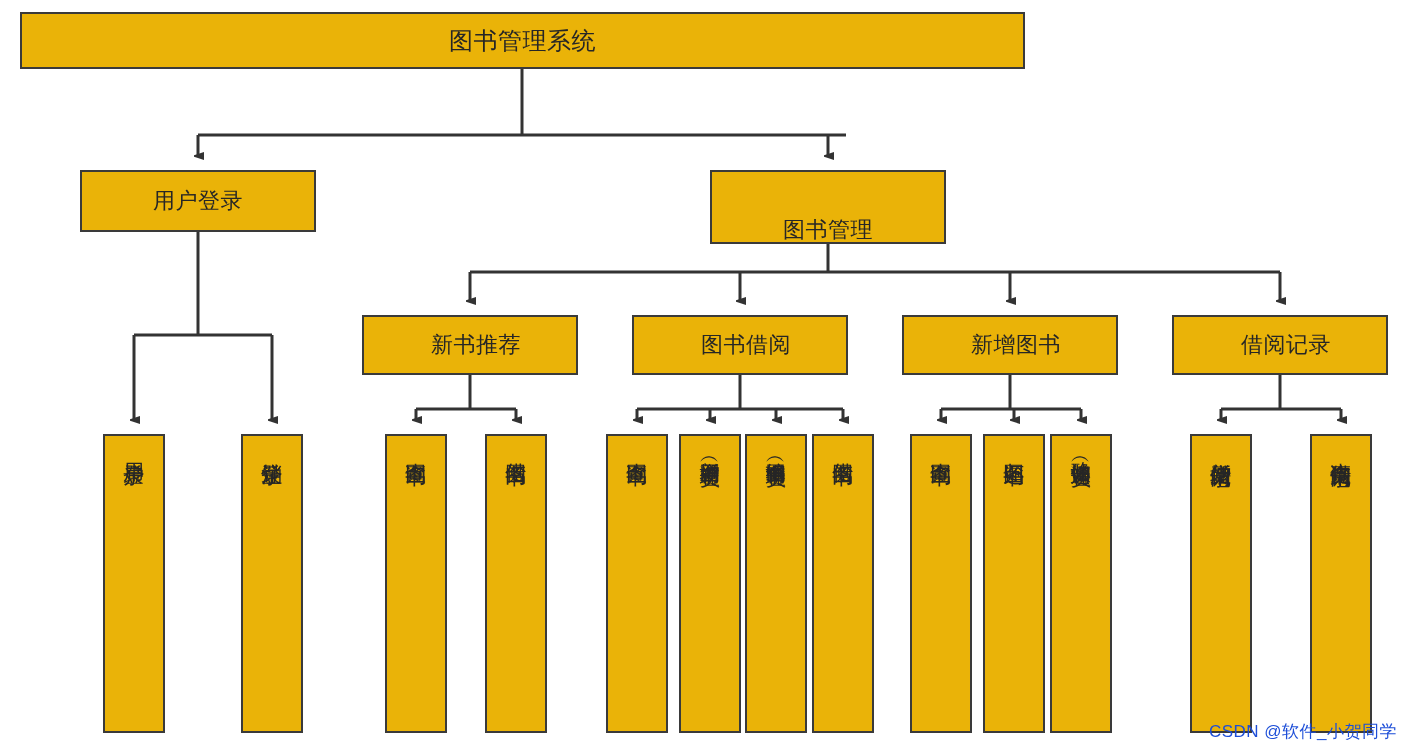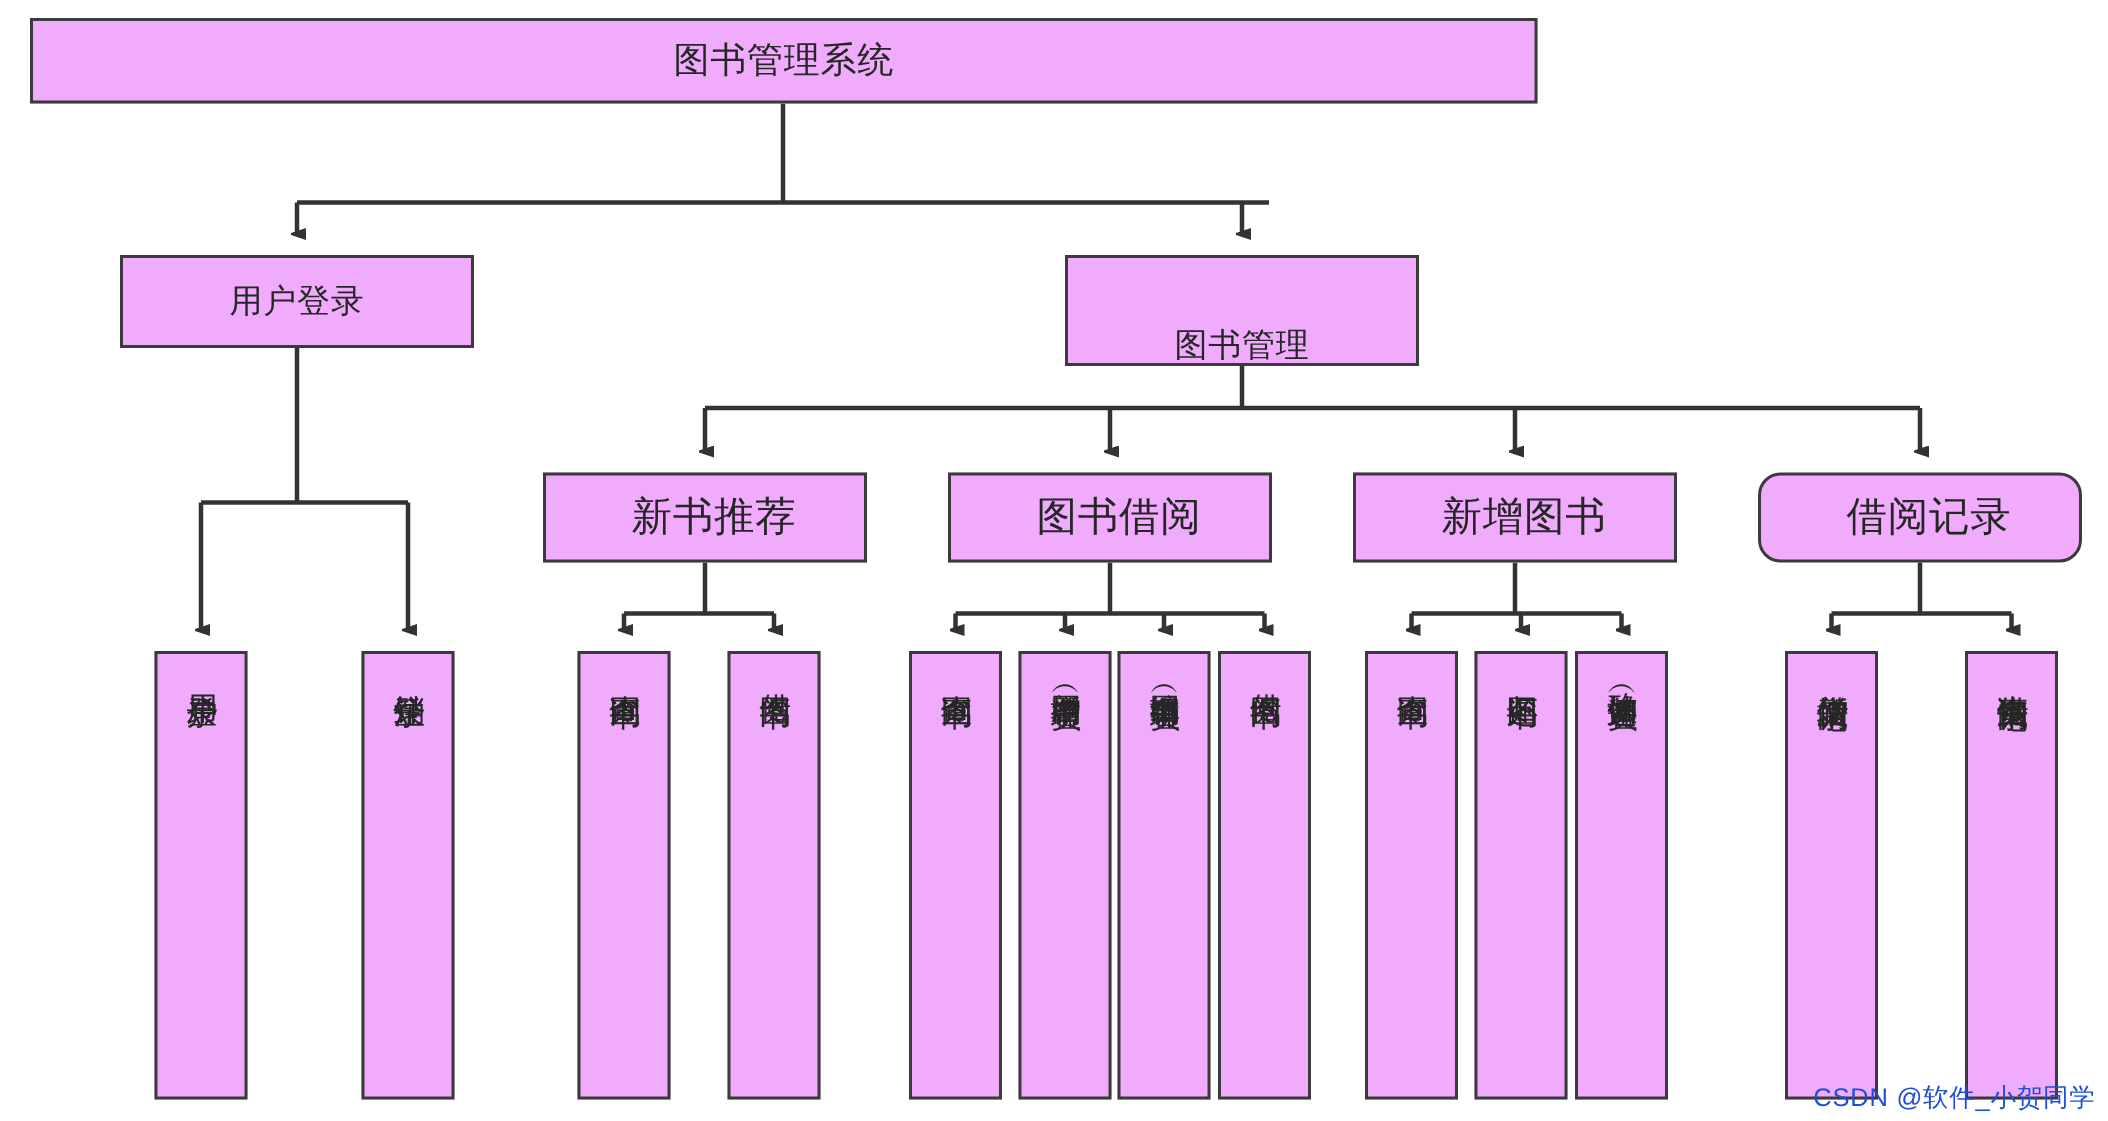--- a/index.html
+++ b/index.html
@@ -21,37 +21,37 @@
     position: absolute;
     left: 0;
     top: 0;
     width: 1405px;
     height: 747px;
     pointer-events: none;
   }
   .node {
     position: absolute;
     box-sizing: border-box;
-    background: #f0abfc;
+    background: #eab308;
     border: 2.5px solid #3a3a3a;
     display: flex;
     align-items: center;
     justify-content: center;
     color: #262626;
     z-index: 2;
   }
   .node-label {
     display: block;
     text-align: center;
     line-height: 1.15;
     letter-spacing: 0.5px;
   }
   .level0 .node-label { font-size: 24px; }
   .level1 .node-label { font-size: 22px; }
-  .level2 .node-label { font-size: 27px; margin-left: 12px; }
+  .level2 .node-label { font-size: 22px; margin-left: 12px; }
   .leaf {
     align-items: flex-start;
     padding-top: 10px;
   }
   .leaf .node-label {
     writing-mode: vertical-rl;
     text-orientation: upright;
     font-size: 21px;
     line-height: 1.32;
     letter-spacing: 1px;
@@ -137,21 +137,21 @@
 
   <div class="node level2" style="left:362px; top:315px; width:216px; height:60px;">
     <span class="node-label">新书推荐</span>
   </div>
   <div class="node level2" style="left:632px; top:315px; width:216px; height:60px;">
     <span class="node-label">图书借阅</span>
   </div>
   <div class="node level2" style="left:902px; top:315px; width:216px; height:60px;">
     <span class="node-label">新增图书</span>
   </div>
-  <div class="node level2" style="left:1172px; top:315px; width:216px; height:60px;border-radius:15px;">
+  <div class="node level2" style="left:1172px; top:315px; width:216px; height:60px;">
     <span class="node-label">借阅记录</span>
   </div>
 
   <div class="node leaf" style="left:103px; top:434px; width:62px; height:299px;">
     <span class="node-label">用户登录</span>
   </div>
   <div class="node leaf" style="left:241px; top:434px; width:62px; height:299px;">
     <span class="node-label">注销登录</span>
   </div>
 

